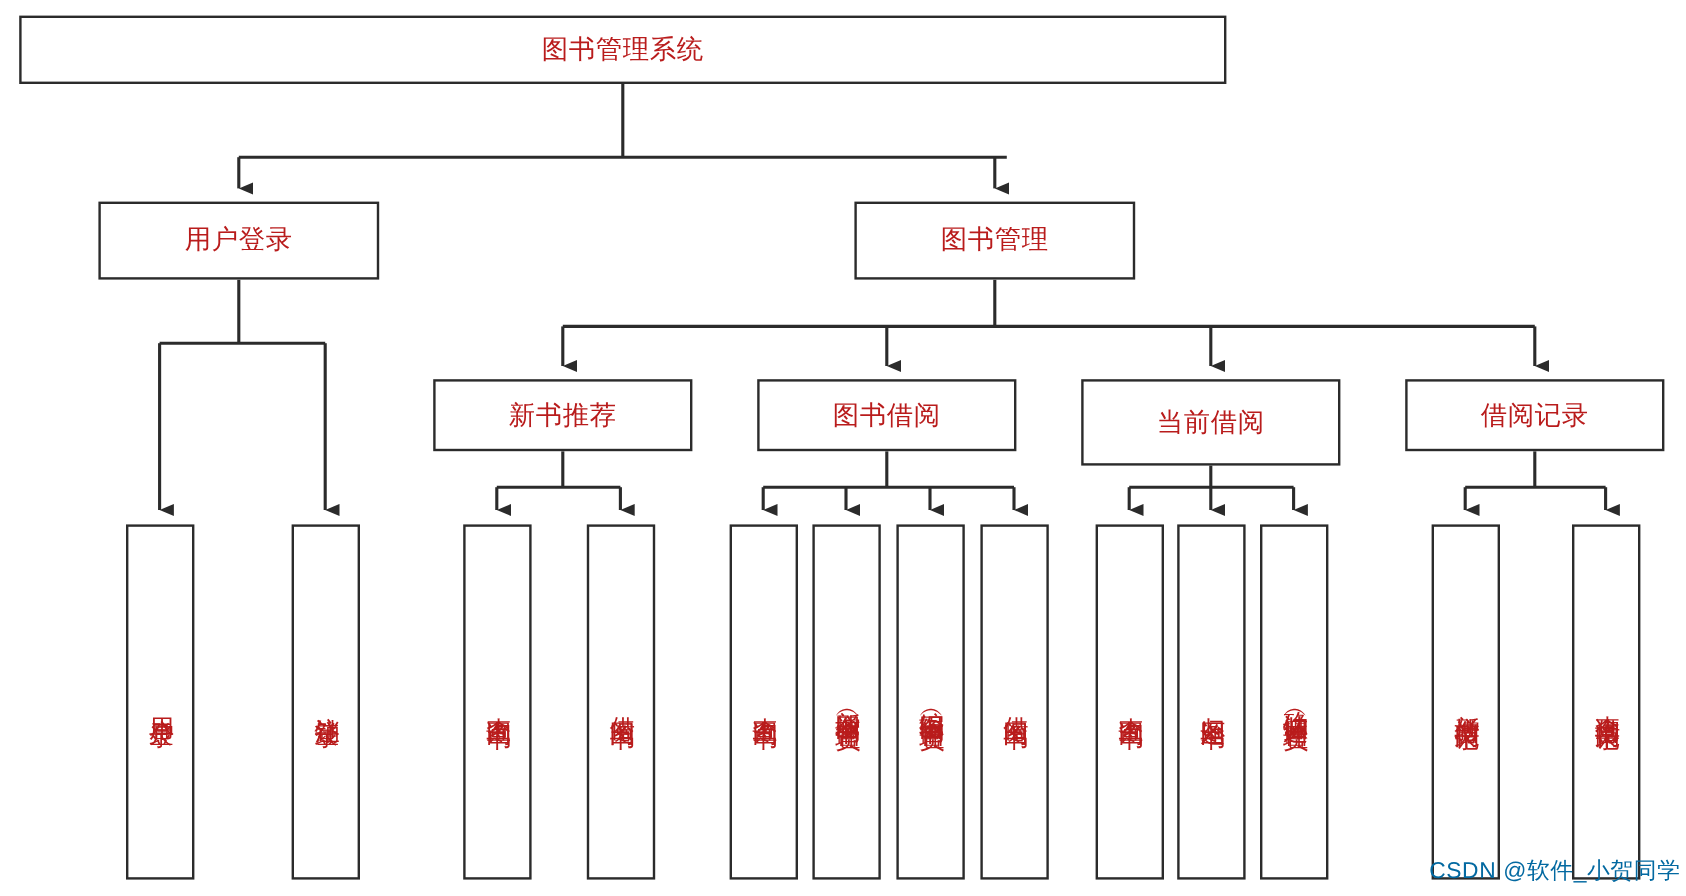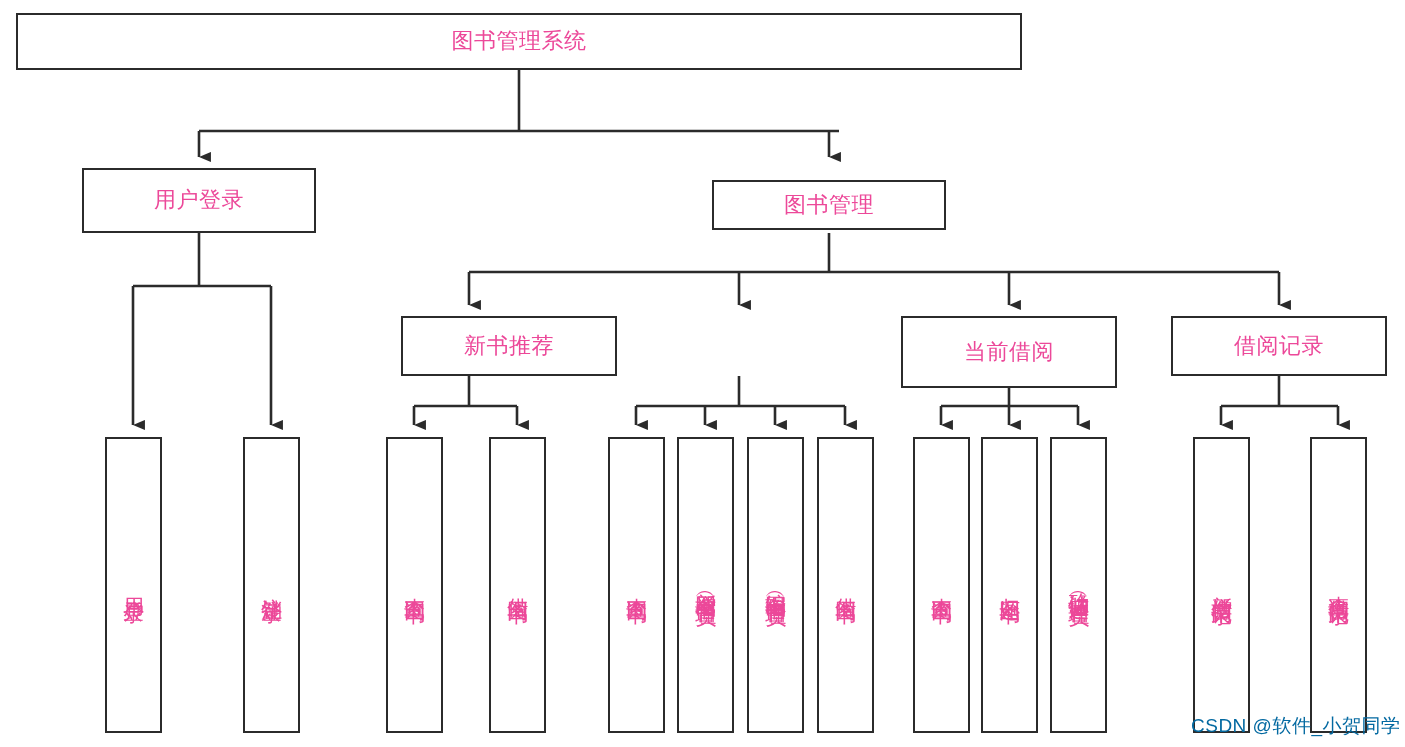--- a/index.html
+++ b/index.html
@@ -26,21 +26,21 @@
     pointer-events: none;
   }
   .node {
     position: absolute;
     box-sizing: border-box;
     border: 2px solid #2b2b2b;
     background: #ffffff;
     display: flex;
     align-items: center;
     justify-content: center;
-    color: #ec4899;
+    color: #b91c1c;
   }
   .node .label {
     font-size: 22px;
     line-height: 1.1;
     white-space: nowrap;
     letter-spacing: 0.5px;
   }
   
   .node.horiz .label {
     text-align: center;
@@ -124,26 +124,29 @@
     </g>
   </svg>
 
   <div class="node horiz" style="left:16px; top:13px; width:1006px; height:57px;">
     <span class="label">图书管理系统</span>
   </div>
 
   <div class="node horiz" style="left:82px; top:168px; width:234px; height:65px;">
     <span class="label">用户登录</span>
   </div>
-  <div class="node horiz" style="left:712px; top:168px; width:234px; height:50px;margin-top:12px;">
+  <div class="node horiz" style="left:712px; top:168px; width:234px; height:65px;">
     <span class="label">图书管理</span>
   </div>
 
-  <div class="node horiz" style="left:361px; top:316px; width:216px; height:60px;margin-left:40px;">
+  <div class="node horiz" style="left:361px; top:316px; width:216px; height:60px;">
     <span class="label">新书推荐</span>
+  </div>
+  <div class="node horiz" style="left:631px; top:316px; width:216px; height:60px;">
+    <span class="label">图书借阅</span>
   </div>
   <div class="node horiz" style="left:901px; top:316px; width:216px; height:72px;">
     <span class="label">当前借阅</span>
   </div>
   <div class="node horiz" style="left:1171px; top:316px; width:216px; height:60px;justify-content:center;">
     <span class="label">借阅记录</span>
   </div>
 
   <div class="node vert" style="left:105px; top:437px; width:57px; height:296px;">
     <span class="label">用户登录</span>

